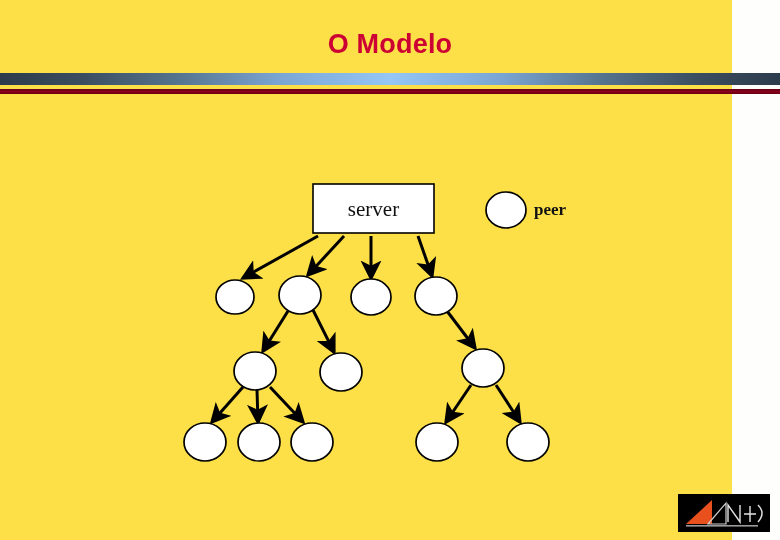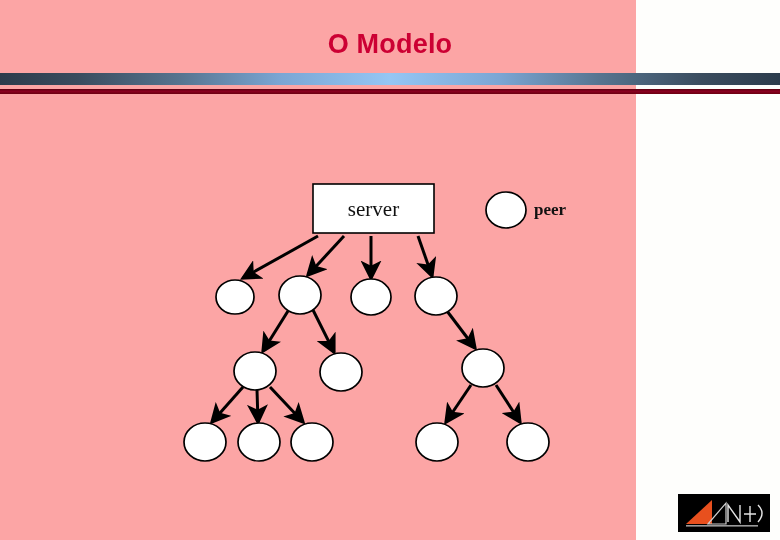--- a/index.html
+++ b/index.html
@@ -9,23 +9,23 @@
   }
   body {
     width: 780px;
     height: 540px;
     background: #fefefc;
     font-family: "Liberation Sans", sans-serif;
     overflow: hidden;
   }
   #slide {
     position: relative;
-    width: 636px;
+    width: 732px;
     height: 540px;
-    background: #fca5a5;
+    background: #fde047;
   }
 
   
   #slide-title {
     position: absolute;
     left: 0;
     top: 28px;
     width: 780px;
     text-align: center;
     font-family: "Liberation Sans", sans-serif;

